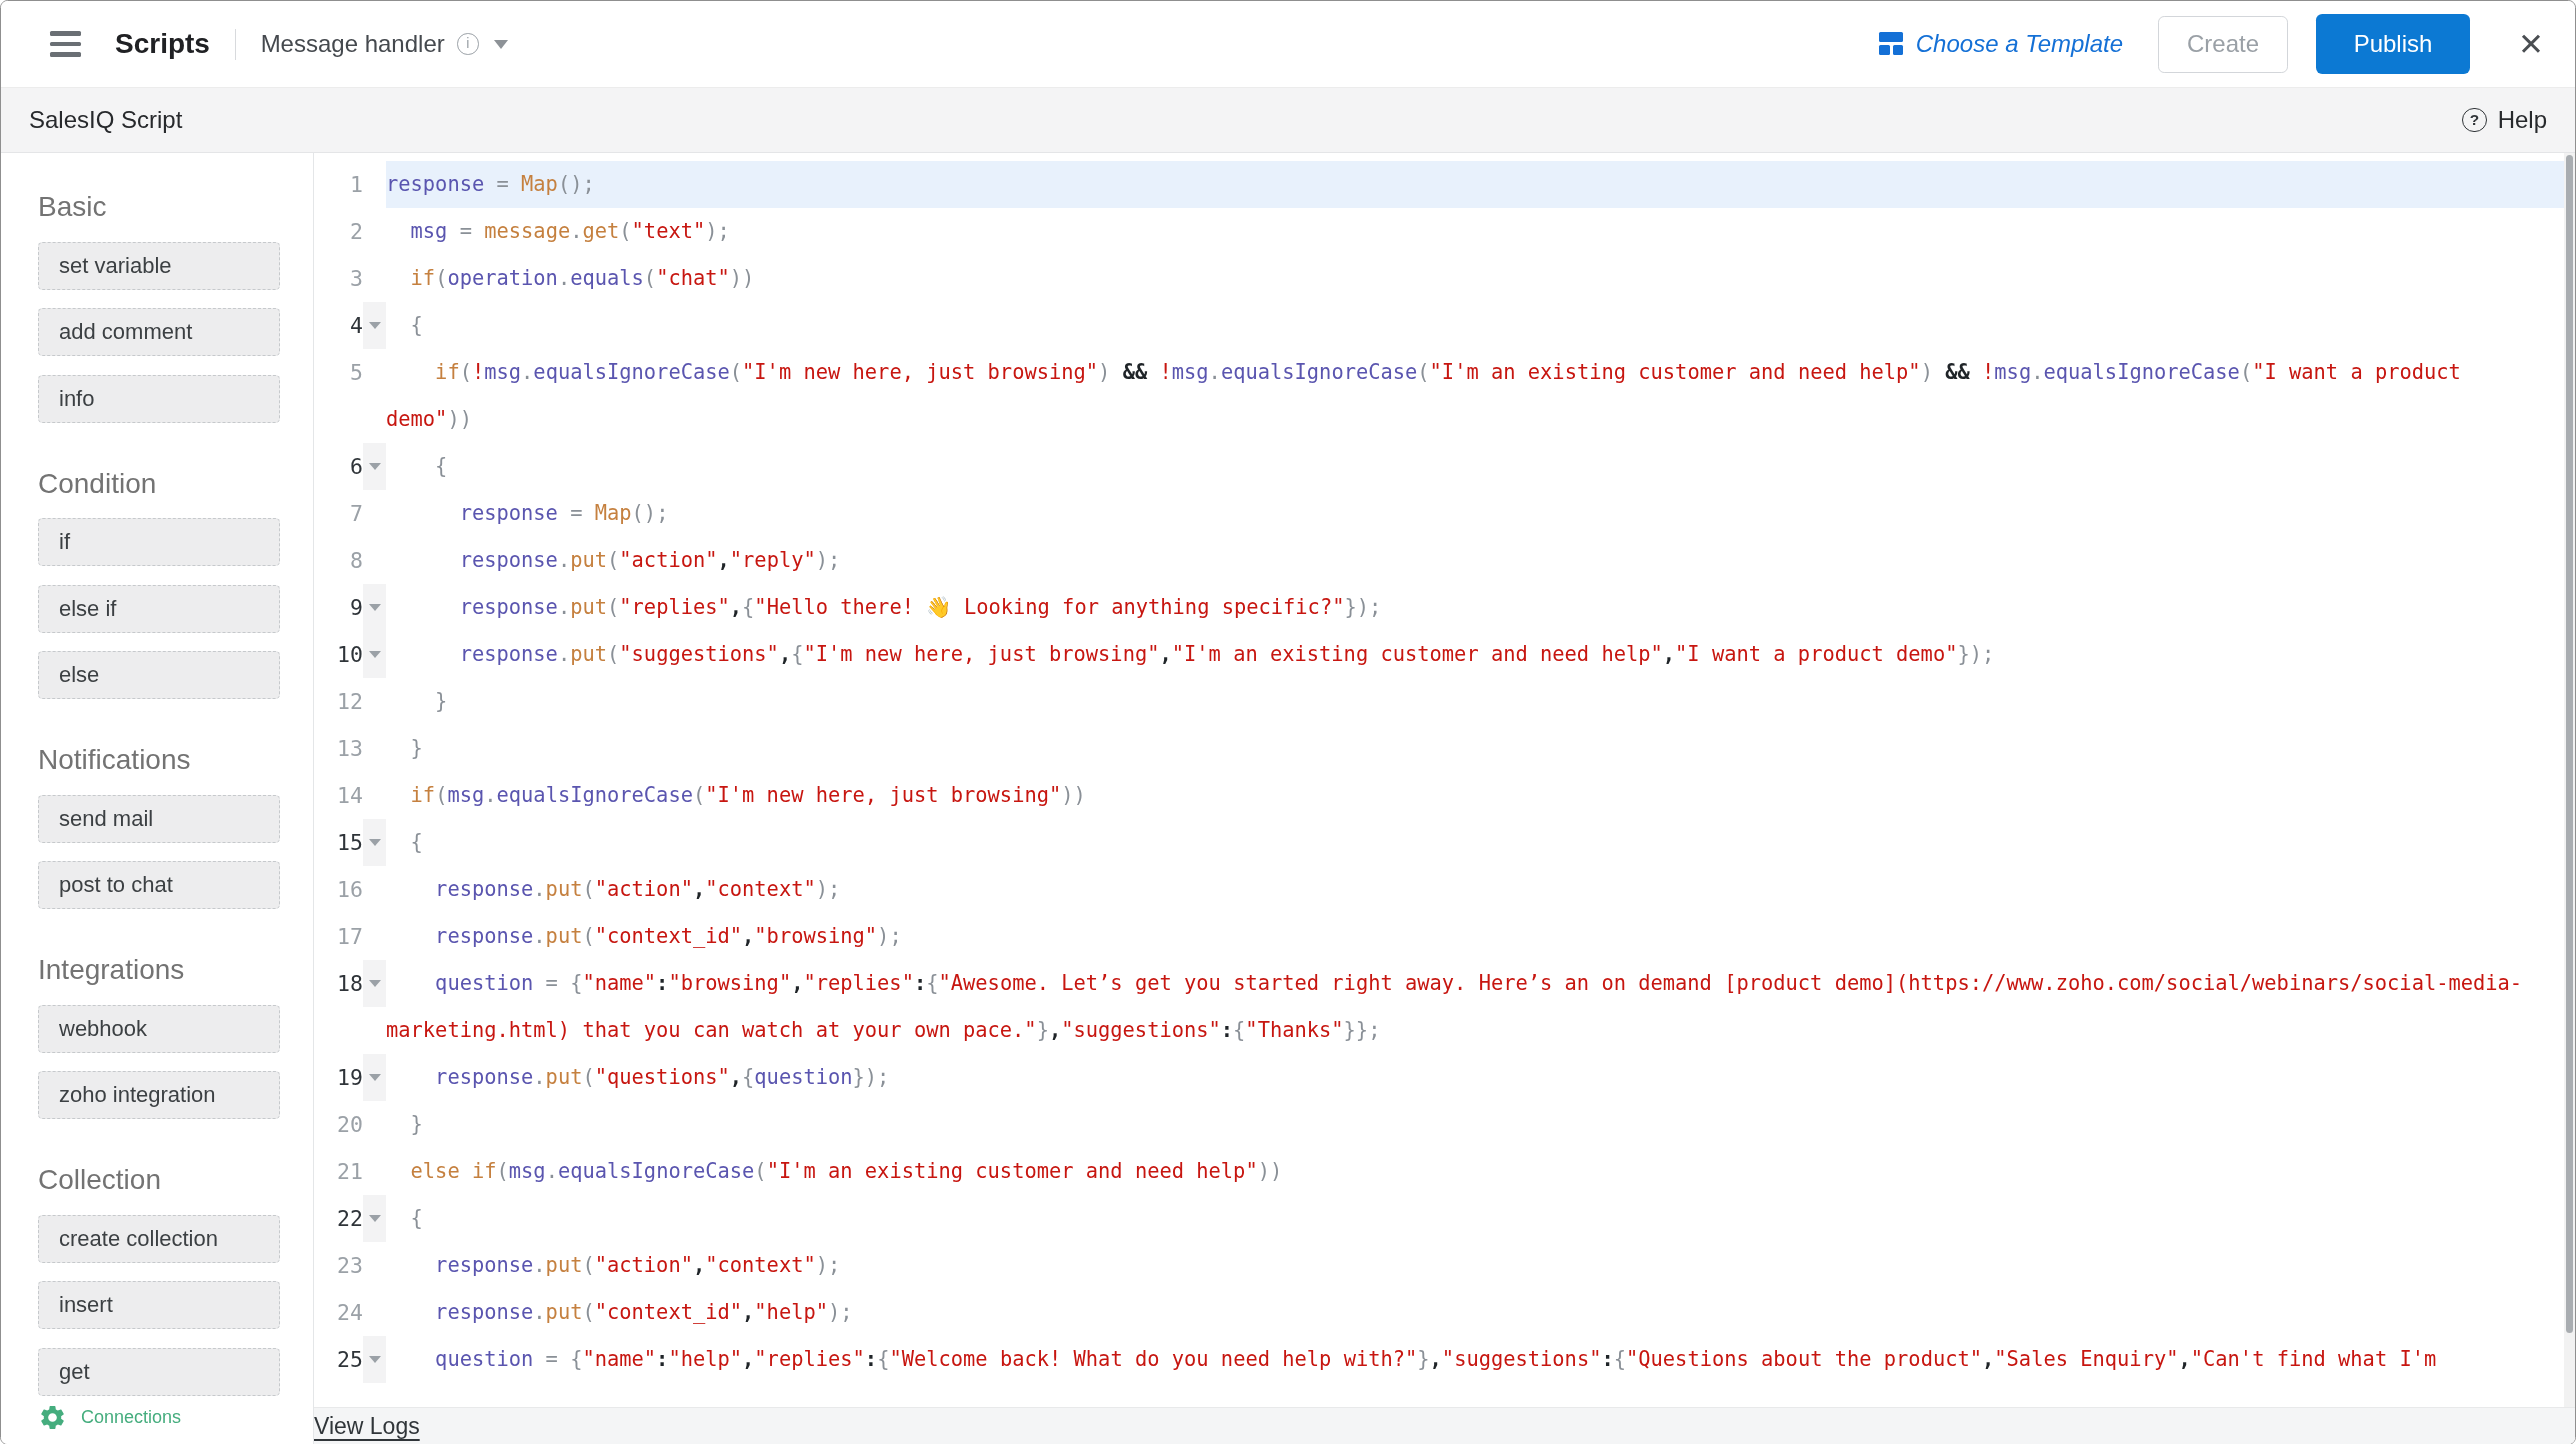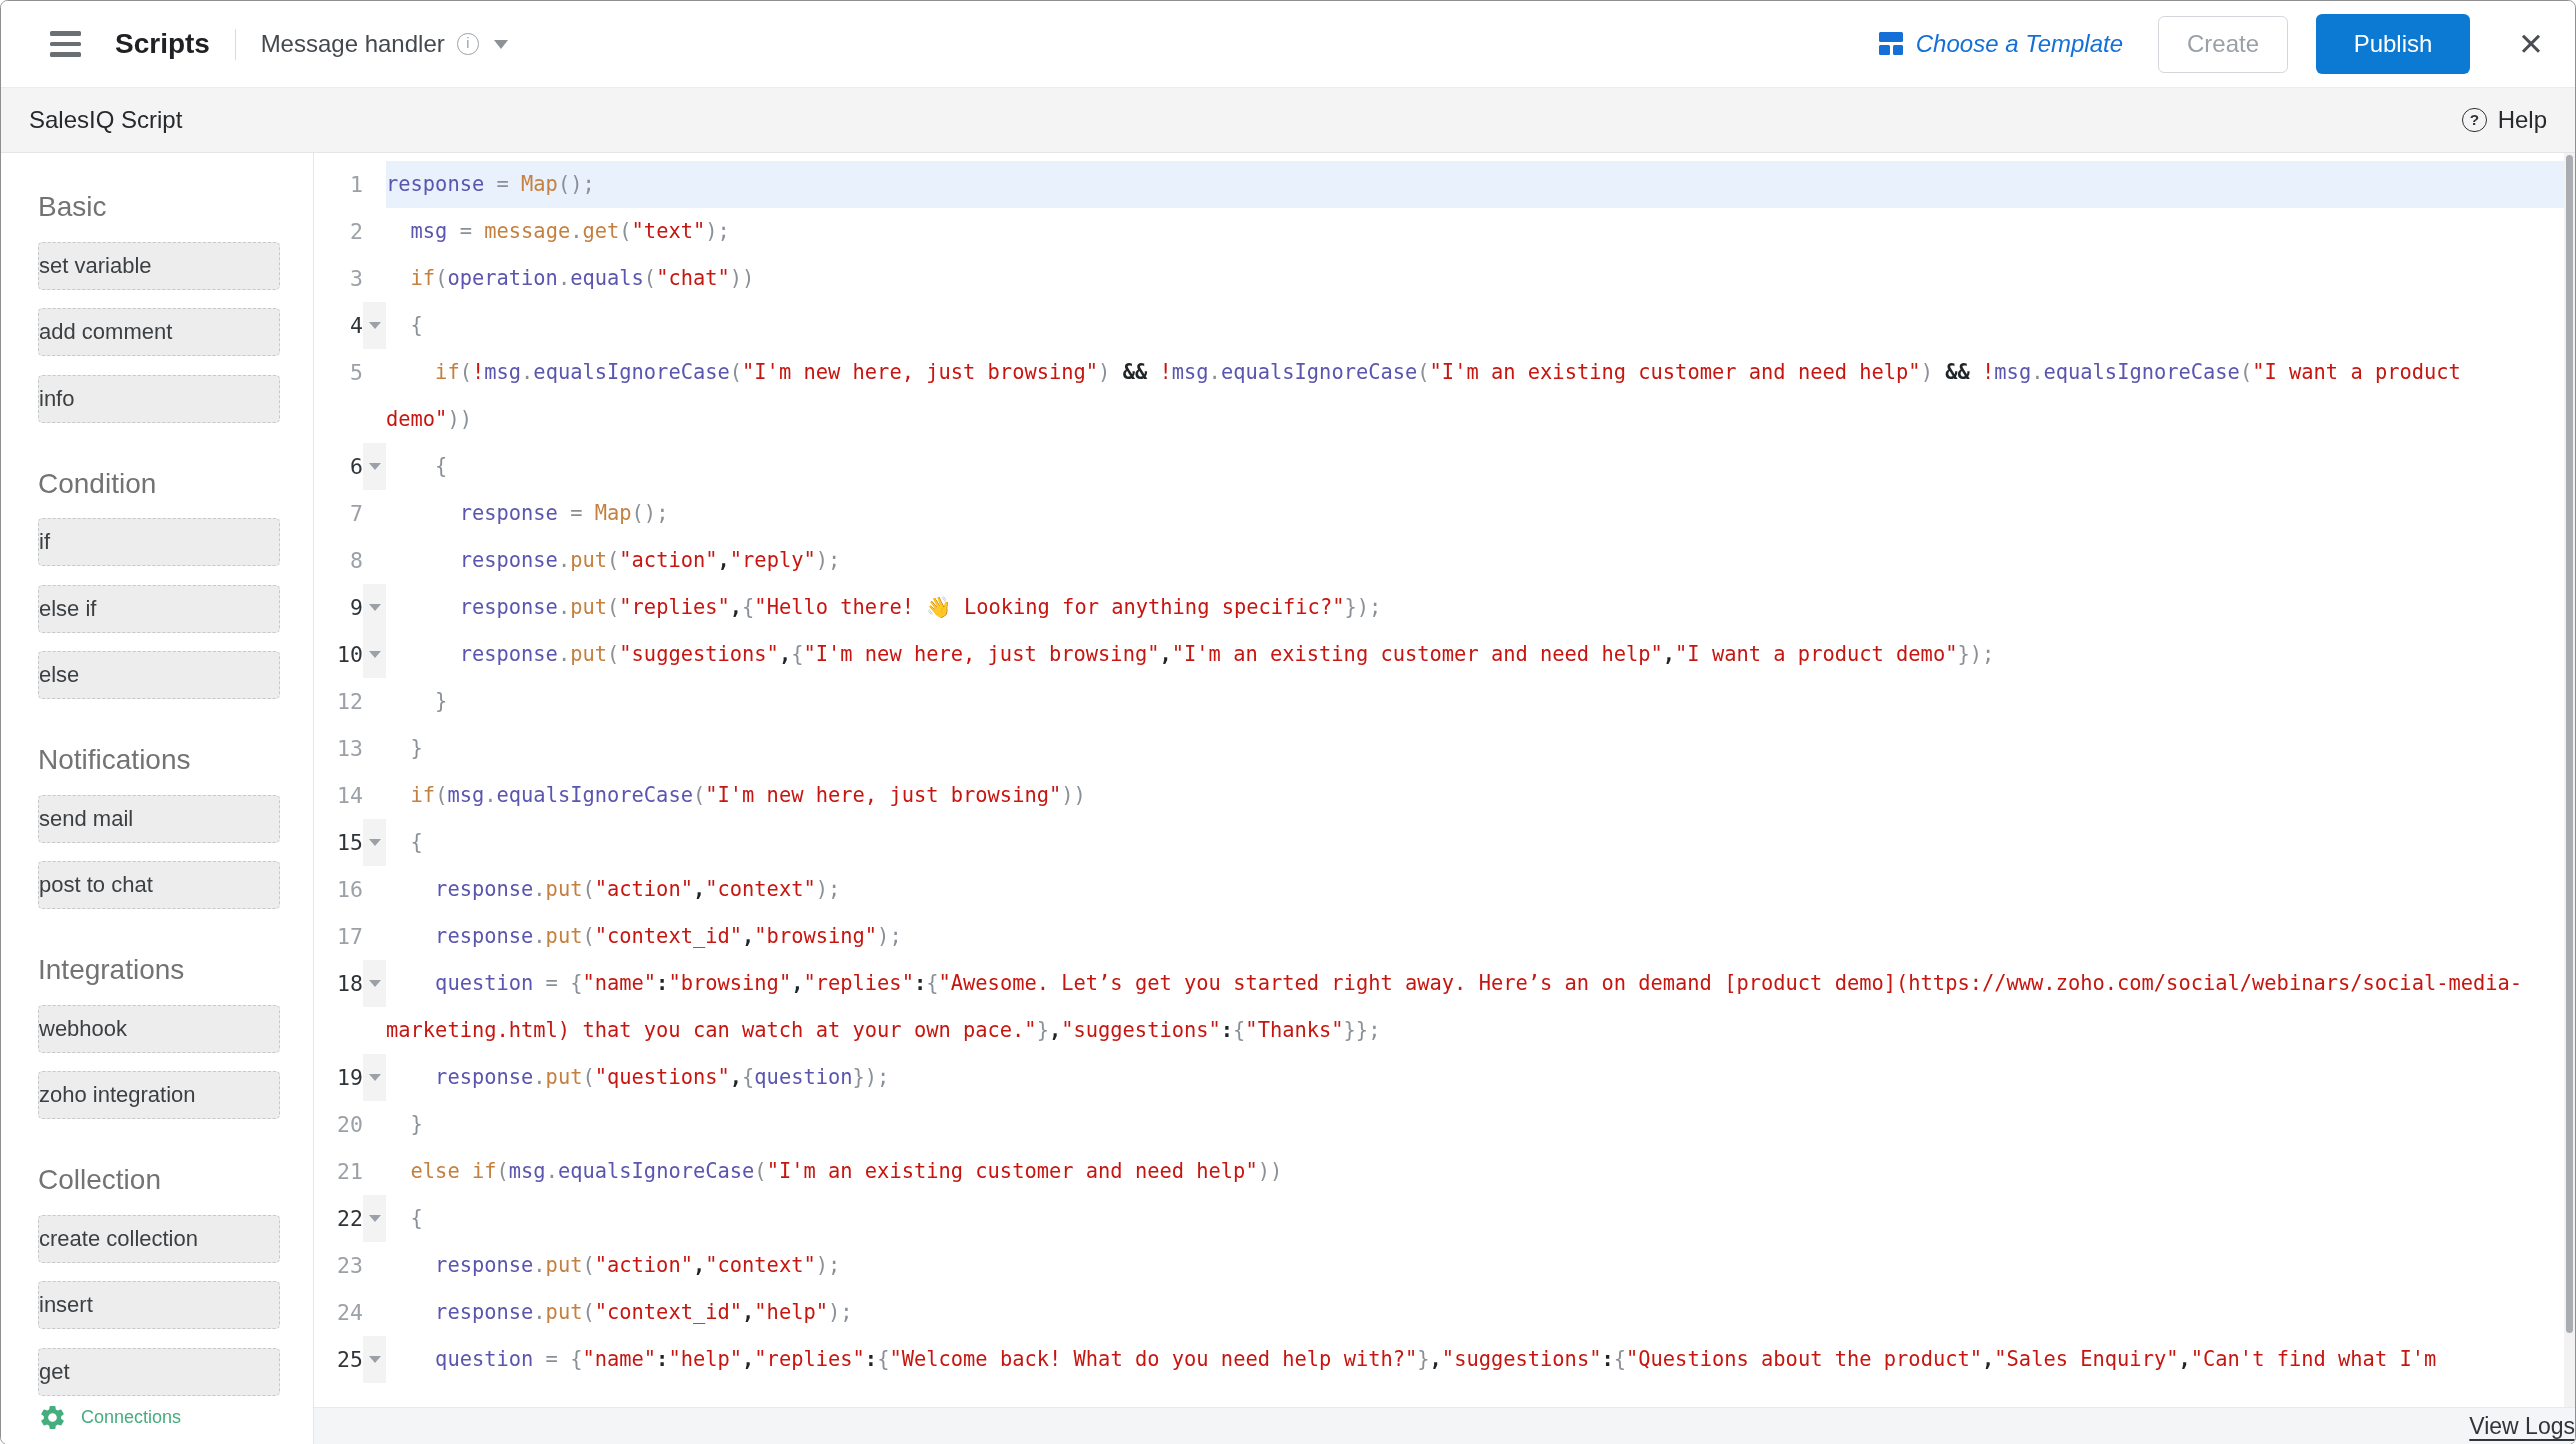--- a/index.html
+++ b/index.html
@@ -33,21 +33,21 @@
   .help { display:flex; align-items:center; gap:10.8px; cursor:pointer; }
   .q-ic { width:24.6px; height:24.6px; border:1.9px solid #303438; border-radius:50%; color:#303438; font-size:15.4px; font-weight:bold; line-height:21.5px; text-align:center; }
   .help-label { font-size:24px; color:#27292c; }
 
   
   .main { flex:1; display:flex; min-height:0; }
   .sidebar { width:313px; flex:0 0 313px; border-right:1.5px solid #e4e6e8; background:#fff; position:relative; overflow:hidden; }
   .side-inner { padding:38px 37px 0 37px; }
   .side-head { font-size:28px; color:#737373; margin:45px 0 0 0; }
   .side-head:first-child { margin-top:0; }
-  .side-item { margin-top:18.5px; width:242px; height:48px; line-height:45px; background:#ededee; border:1.5px dashed #c6c9cc; border-radius:4.6px; font-size:22px; color:#3c4043; cursor:grab; }
+  .side-item { margin-top:18.5px; width:242px; height:48px; line-height:45px; background:#ededee; border:1.5px dashed #c6c9cc; border-radius:4.6px; padding-left:20px; font-size:22px; color:#3c4043; cursor:grab; }
   .connections { position:absolute; left:37px; bottom:12.3px; display:flex; align-items:center; gap:14px; cursor:pointer; }
   .connections svg { width:29px; height:29px; }
   .conn-label { font-size:18px; color:var(--c-green); }
 
   
   .editor { flex:1; position:relative; background:#fff; min-width:0; }
   .code-scroll { position:absolute; left:0; right:10.8px; top:0; bottom:37px; overflow:hidden; padding-top:7.7px; }
   .code-row { display:flex; align-items:flex-start; }
   .ln { flex:0 0 49px; width:49px; text-align:right; font-family:"DejaVu Sans Mono", monospace; font-size:21.5px; line-height:47px; color:#9ba1a7; }
   .ln.fold-ln { color:#2f3439; }
@@ -59,21 +59,21 @@
   .seg-v { color:var(--c-var); }
   .seg-f { color:var(--c-fn); }
   .seg-s { color:var(--c-str); }
   .seg-p { color:var(--c-punct); }
   .seg-o { color:var(--c-op); font-weight:bold; }
   .seg-t { color:#3c4043; }
 
   .scrollbar { position:absolute; right:0; top:0; bottom:37px; width:10.8px; background:#f2f2f2; }
   .scrollbar .thumb { width:7.7px; margin:1.5px auto 0 auto; height:94%; background:#a9adb1; border-radius:4.6px; }
 
-  .logbar { position:absolute; left:0; right:0; bottom:0; height:37px; background:#f4f5f6; border-top:1.5px solid #e8e9ea; display:flex; align-items:center; justify-content:flex-end; }
+  .logbar { position:absolute; left:0; right:0; bottom:0; height:37px; background:#f4f5f6; border-top:1.5px solid #e8e9ea; display:flex; align-items:center; justify-content:flex-start; }
   .viewlogs { font-size:23px; color:#303539; text-decoration:underline; text-underline-offset:4.6px; cursor:pointer; }
 </style>
 </head>
 <body>
 
 <div class="window">
 
   <header class="topbar">
     <div class="hamburger">
         <span></span>

